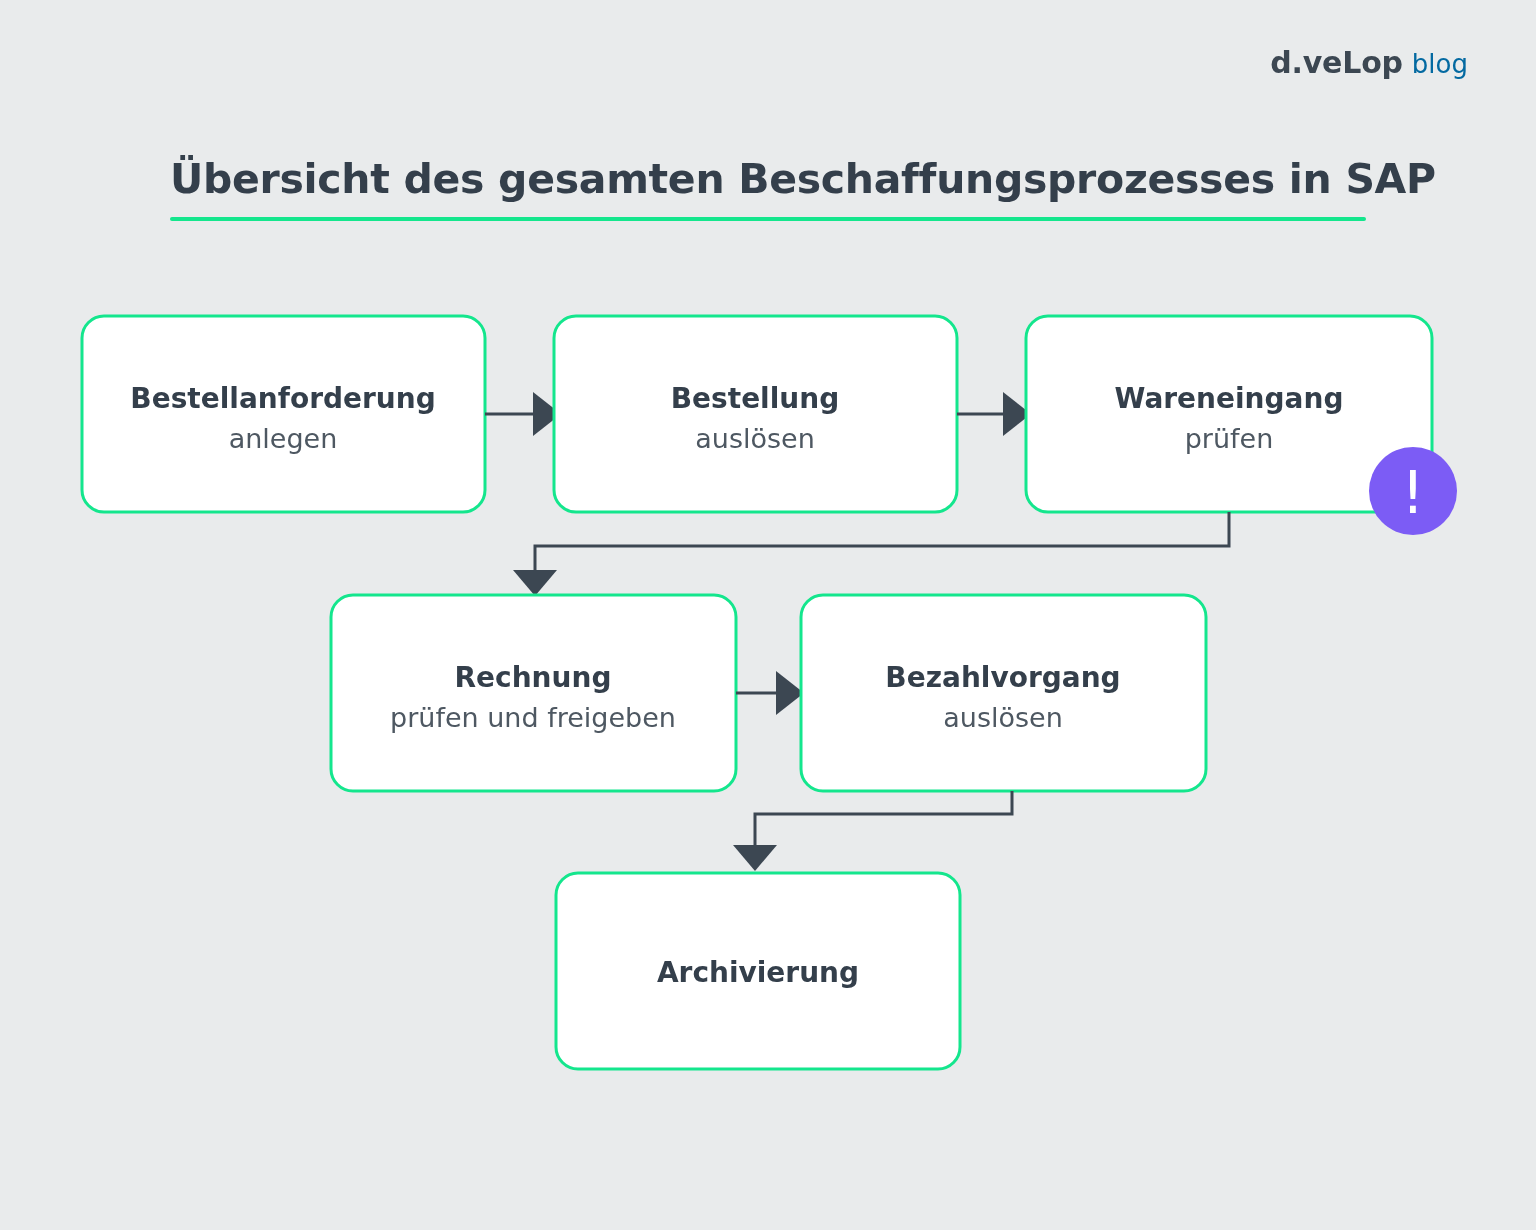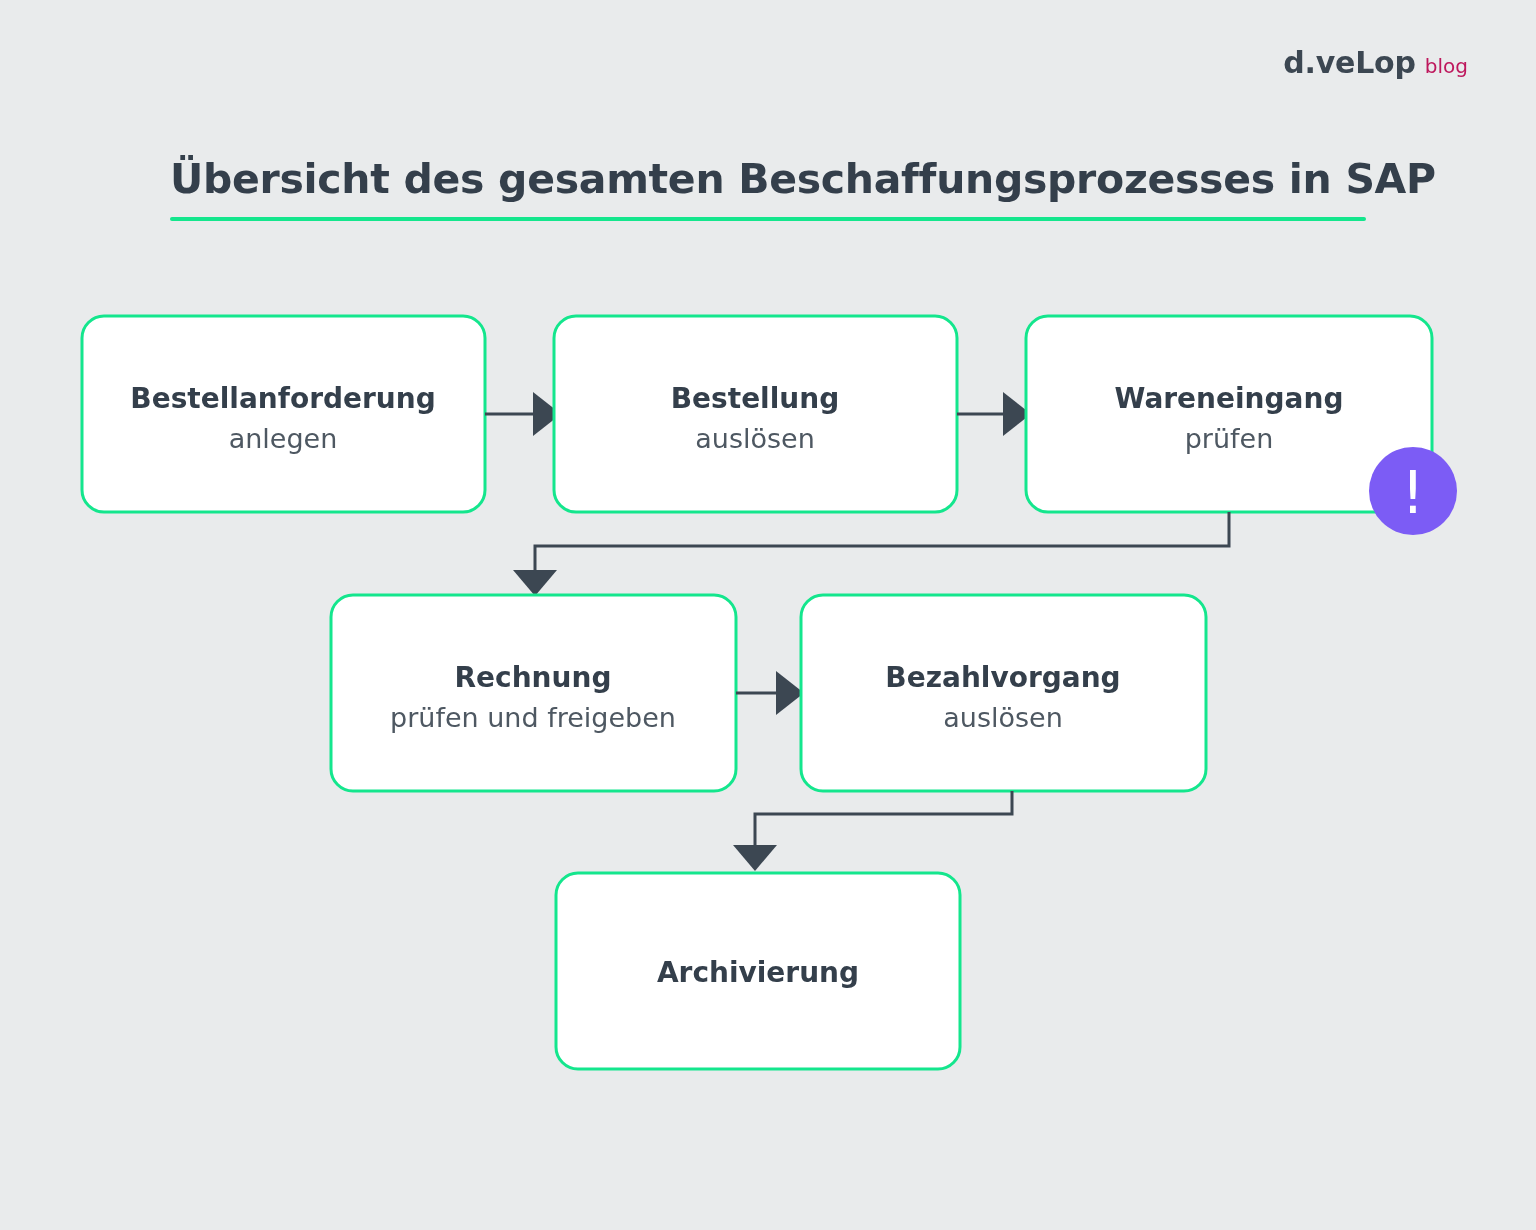--- a/index.html
+++ b/index.html
@@ -32,23 +32,23 @@
     user-select: none;
   }
   .brand-mark {
     font-size: 30px;
     font-weight: 700;
     color: #3c4752;
     letter-spacing: -0.2px;
     line-height: 1;
   }
   .brand-word {
-    font-size: 20px;
+    font-size: 26px;
     font-weight: 400;
-    color: #be185d;
+    color: #0369a1;
     line-height: 1;
   }
 
   
   .title-block {
     position: absolute;
     left: 170px;
     top: 155px;
     width: 1200px;
   }

